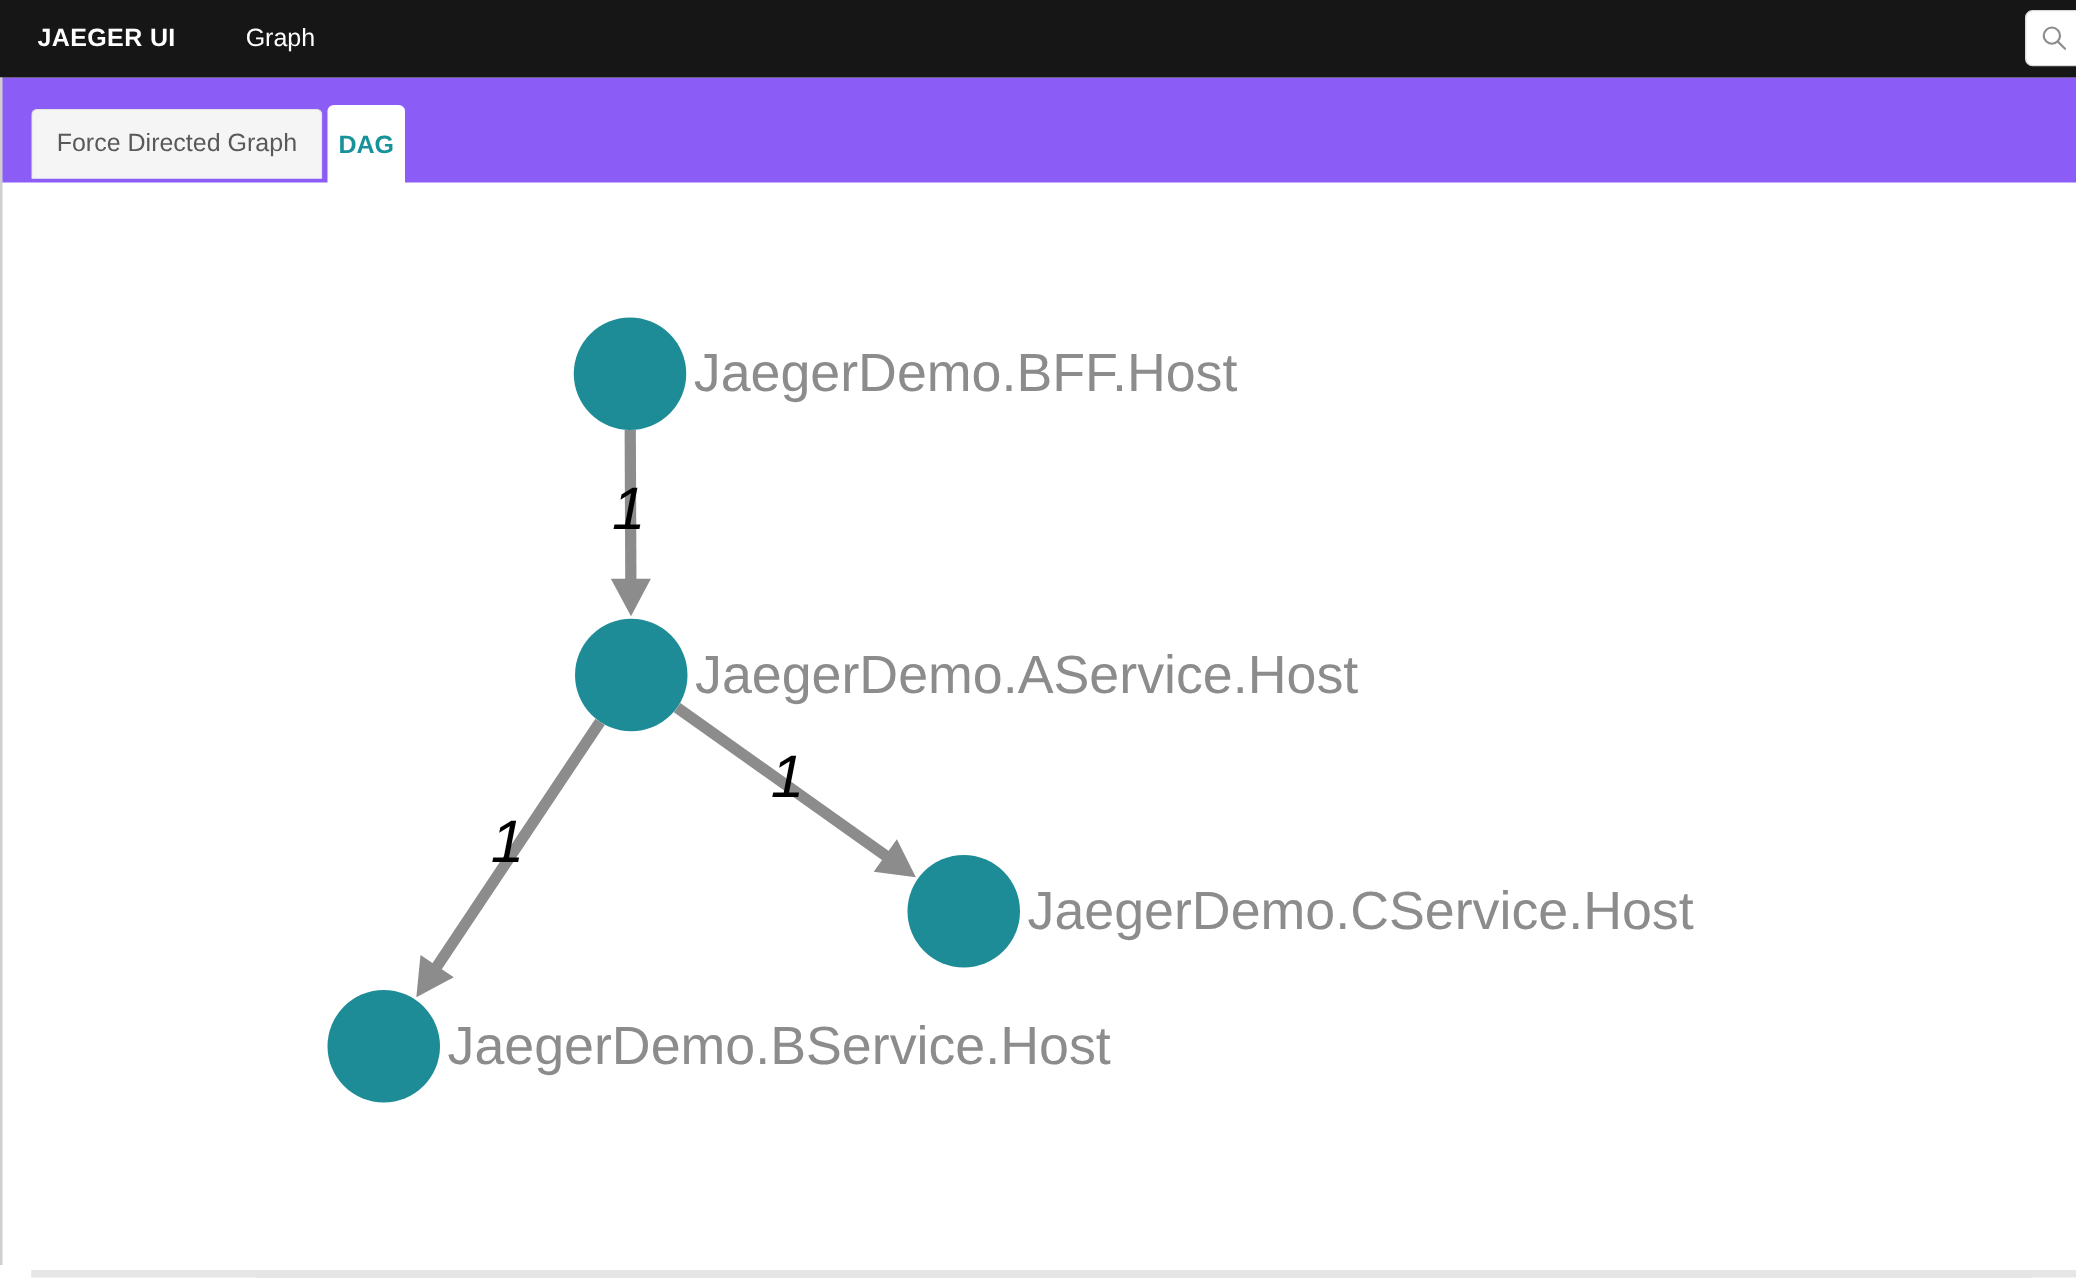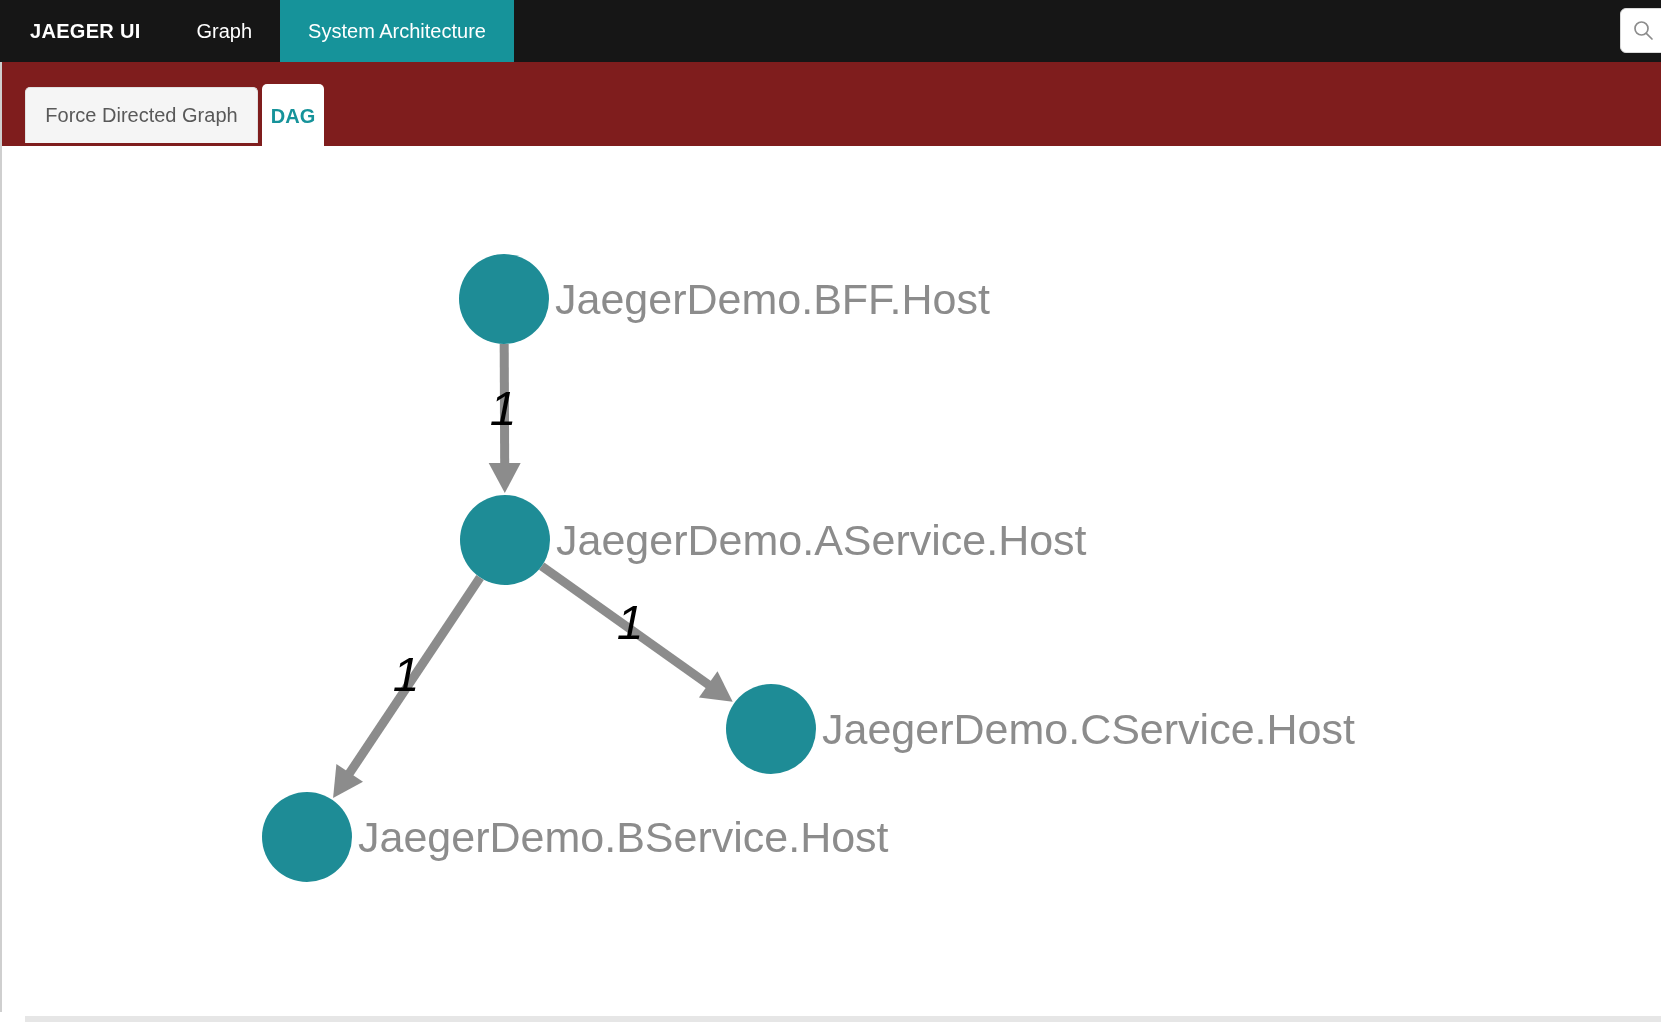--- a/index.html
+++ b/index.html
@@ -35,21 +35,21 @@
     background: #ffffff; border: 1px solid #d9d9d9; border-radius: 6px;
     display: flex; align-items: center;
     padding-left: 12px;
     cursor: pointer;
   }
 
   
   .tab-strip {
     position: absolute; top: 62px; left: 0;
     width: 1661px; height: 84px;
-    background: #7f1d1d;
+    background: #8b5cf6;
     z-index: 9;
     padding-left: 21px;
   }
   .tab {
     position: absolute;
     display: flex; align-items: center; justify-content: center;
     font-size: 20px;
     border-radius: 5px 5px 0 0;
     cursor: pointer;
   }
@@ -92,21 +92,20 @@
     width: 1636px; height: 6px; background: #e6e6e6;
     z-index: 11;
   }
 </style>
 </head>
 <body>
 
 <div class="header">
   <div class="brand">JAEGER UI</div>
   <div class="nav-item">Graph</div>
-  <div class="nav-item active">System Architecture</div>
 
   <div class="search-box">
     <svg width="21" height="21" viewBox="0 0 21 21">
       <circle cx="8.5" cy="8.5" r="6.5" fill="none" stroke="#8c8c8c" stroke-width="1.7"></circle>
       <line x1="13.3" y1="13.3" x2="19" y2="19" stroke="#8c8c8c" stroke-width="1.7" stroke-linecap="round"></line>
     </svg>
   </div>
 </div>
 
 <div class="tab-strip">

